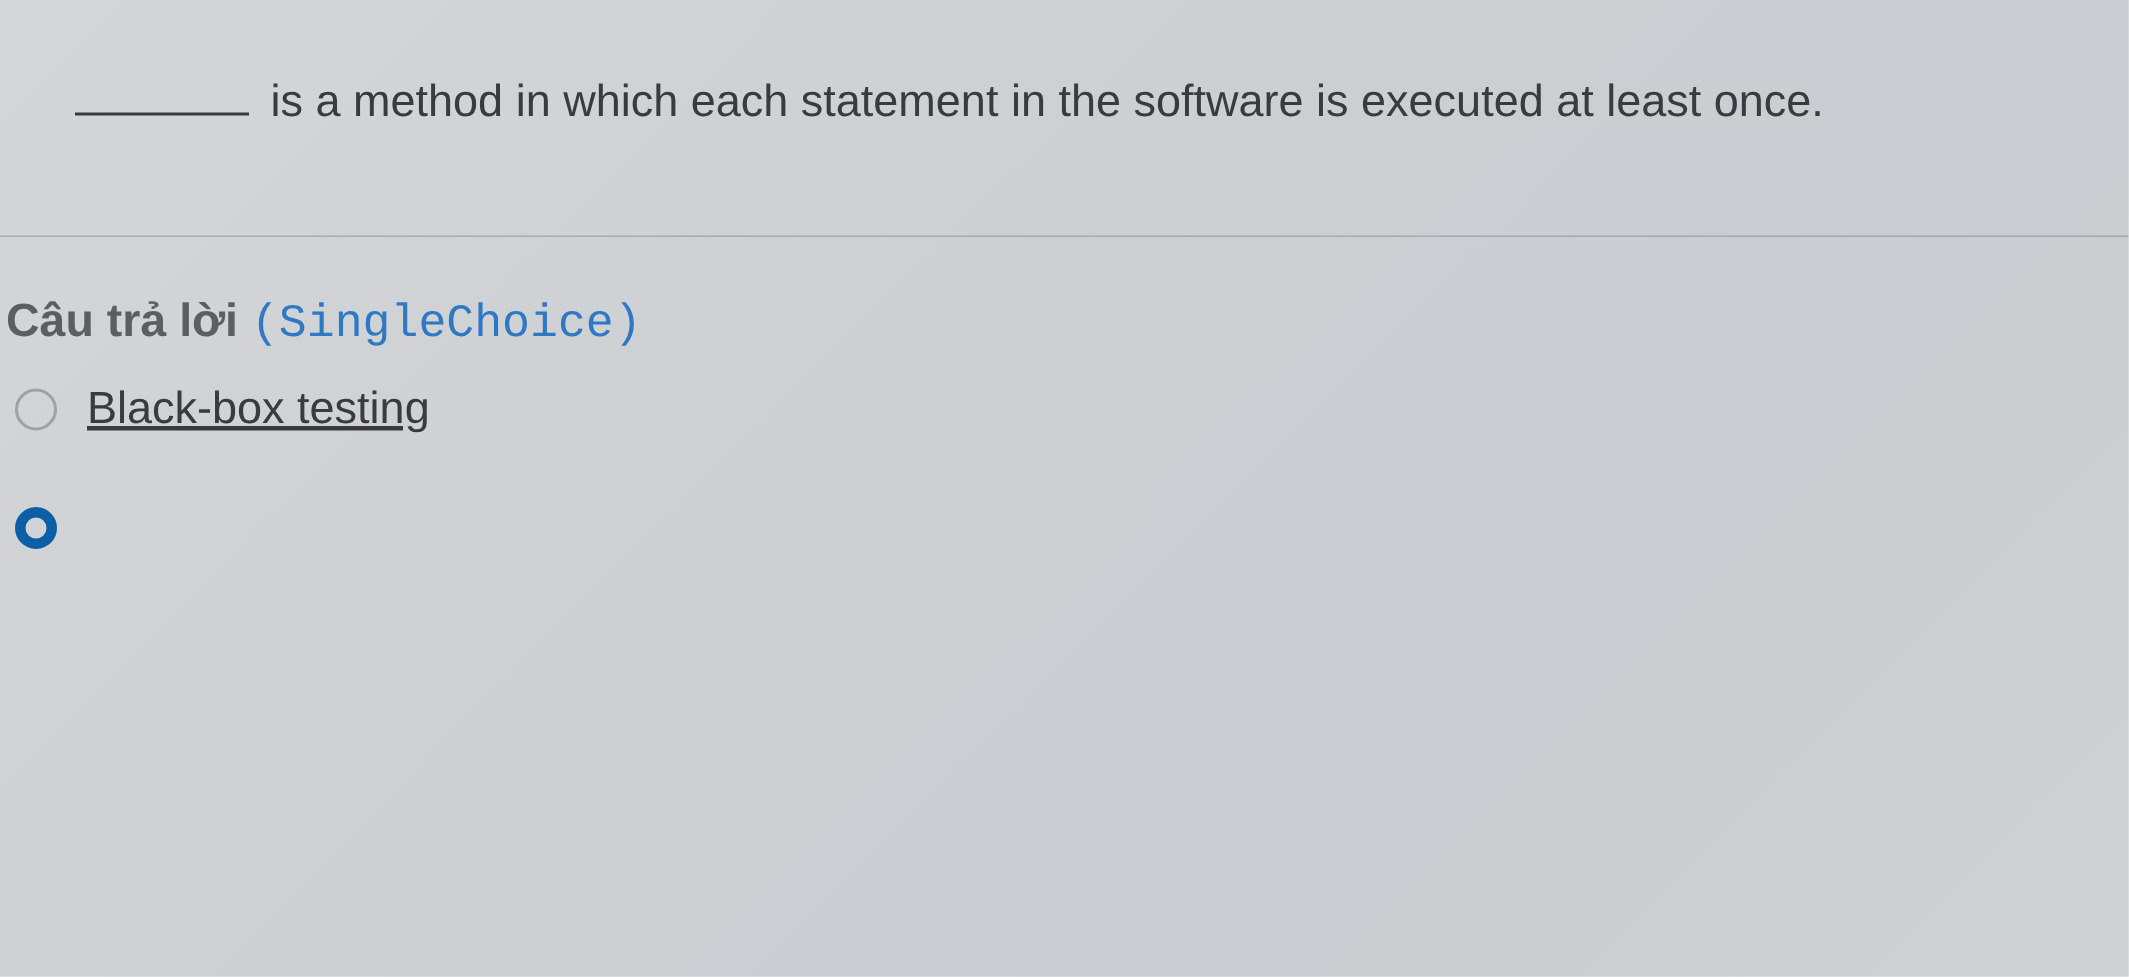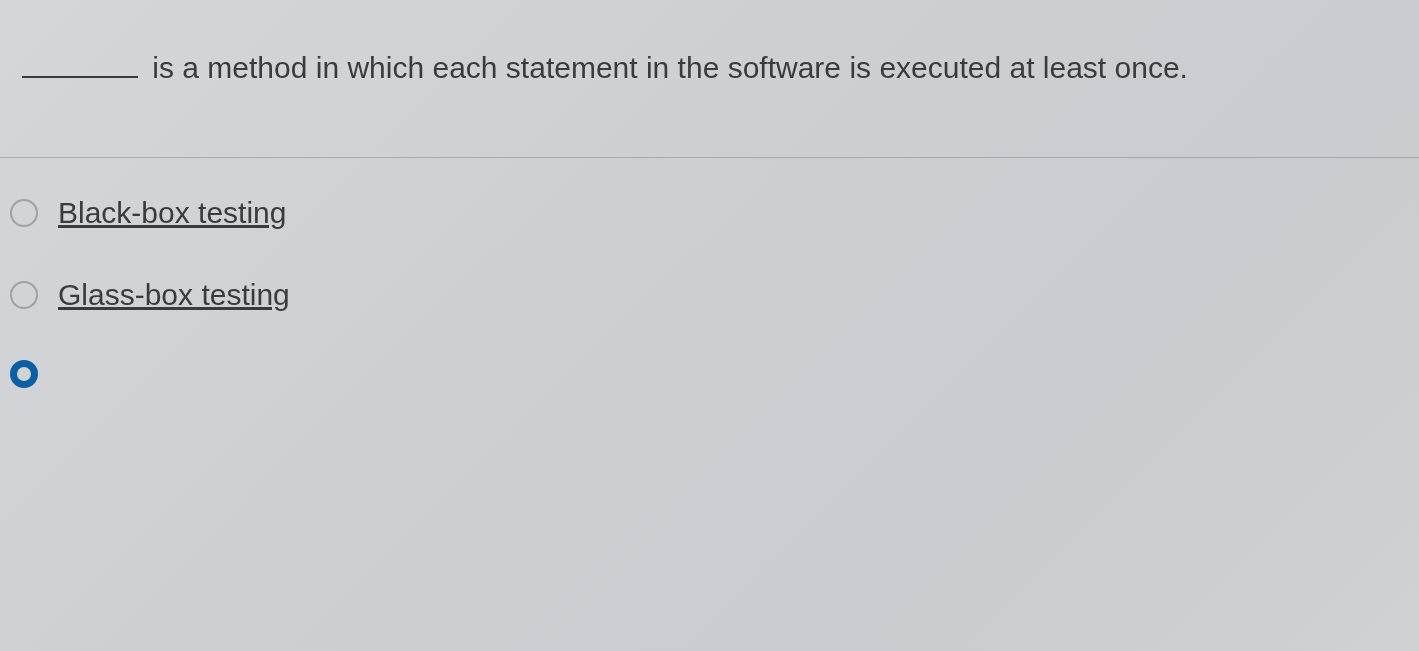--- a/index.html
+++ b/index.html
@@ -7,20 +7,21 @@
     margin: 0; padding: 0;
     width: 1419px; height: 651px;
     background: linear-gradient(135deg, #d4d6d8 0%, #cdd0d3 40%, #c9ccd0 70%, #cfd1d2 100%);
     font-family: Arial, Helvetica, sans-serif;
     color: #3a3b3c;
     overflow: hidden;
   }
 
   .question-block {
     padding: 18px 8px 38px 22px;
+    margin-left: 28px;
   }
   .question-blank {
     display: inline-block;
     border-bottom: 2px solid #3a3b3c;
     width: 116px;
     vertical-align: baseline;
     margin-right: 6px;
   }
   .question-text {
     font-size: 30px;
@@ -90,27 +91,27 @@
 <div class="question-block">
   <p class="question-text">
     <span class="question-blank"></span>
     <span>is a method in which each statement in the software is executed at least once.</span>
   </p>
 </div>
 
 <hr class="divider">
 
 <div class="answer-block">
+  <h2 class="answer-heading">
+    <span>Câu trả lời</span>
+    <span class="mono">(SingleChoice)</span>
+  </h2>
 
   <ul class="options">
     <li class="option">
       <span class="radio"></span>
       <span class="option-label">Black-box testing</span>
-    </li>
-    <li class="option">
-      <span class="radio"></span>
-      <span class="option-label">Glass-box testing</span>
     </li>
     <li class="option">
       <span class="radio selected"></span>
     </li>
   </ul>
 </div>
 
 </body></html>

